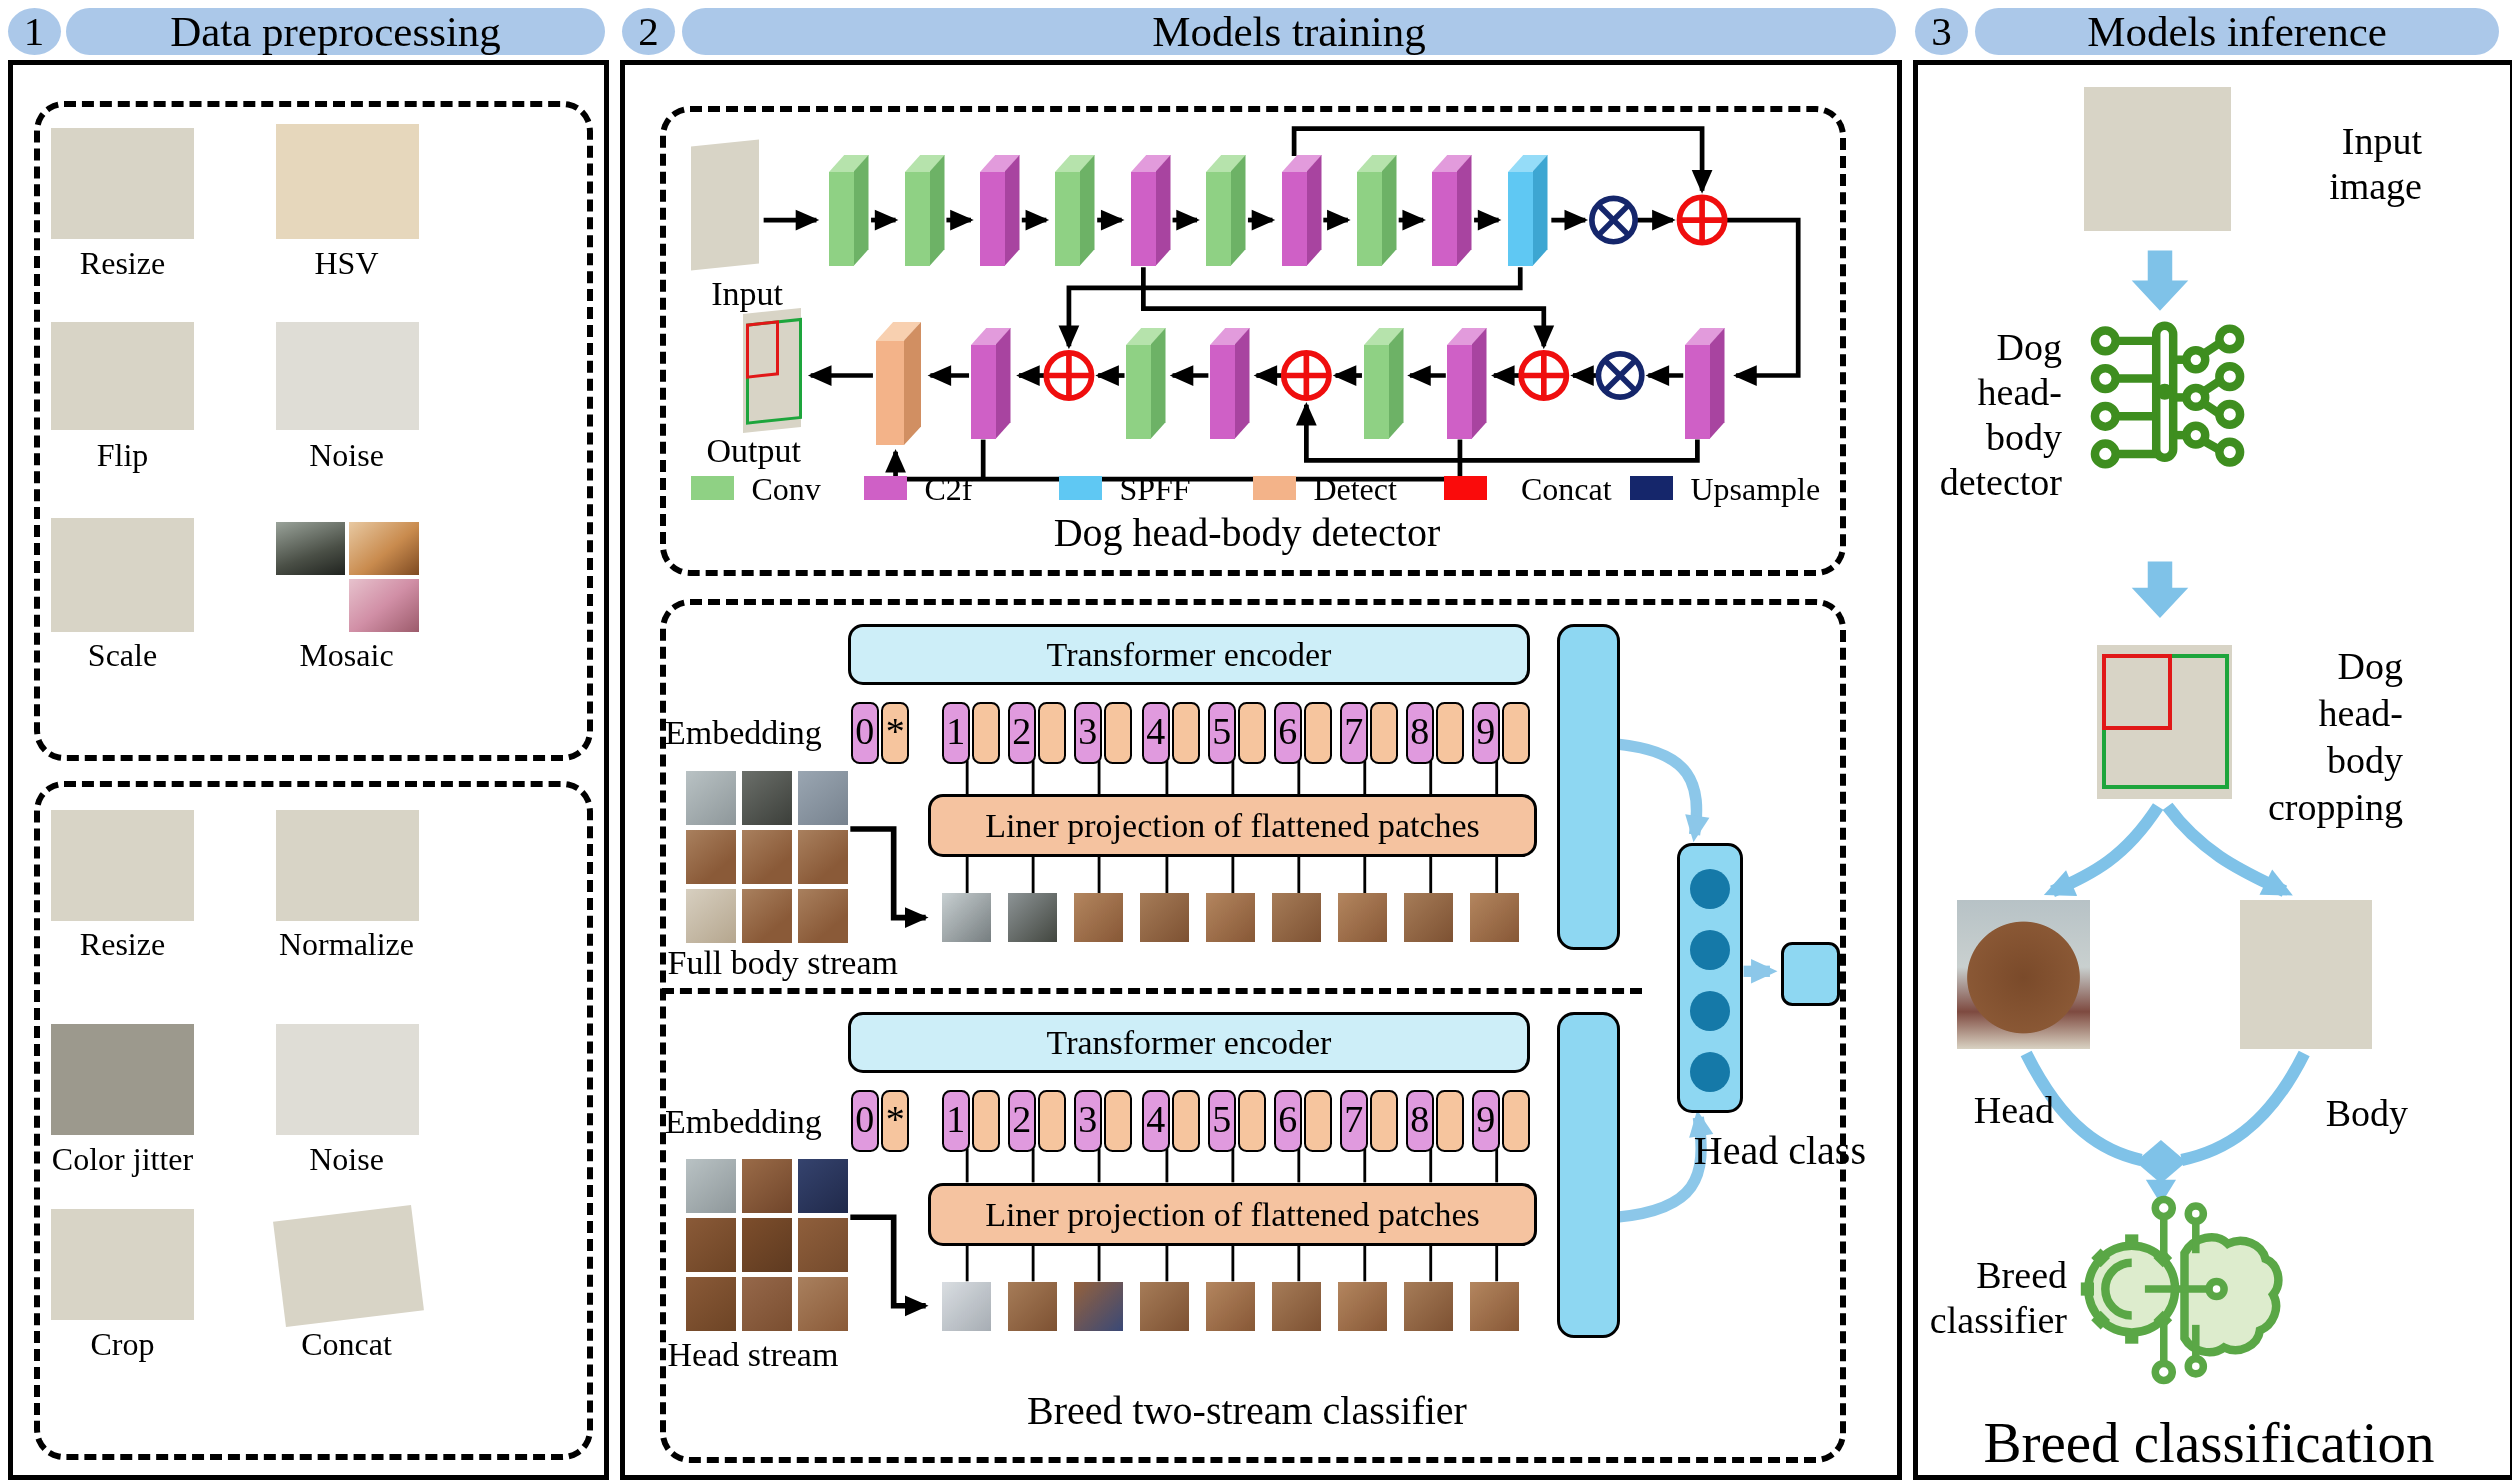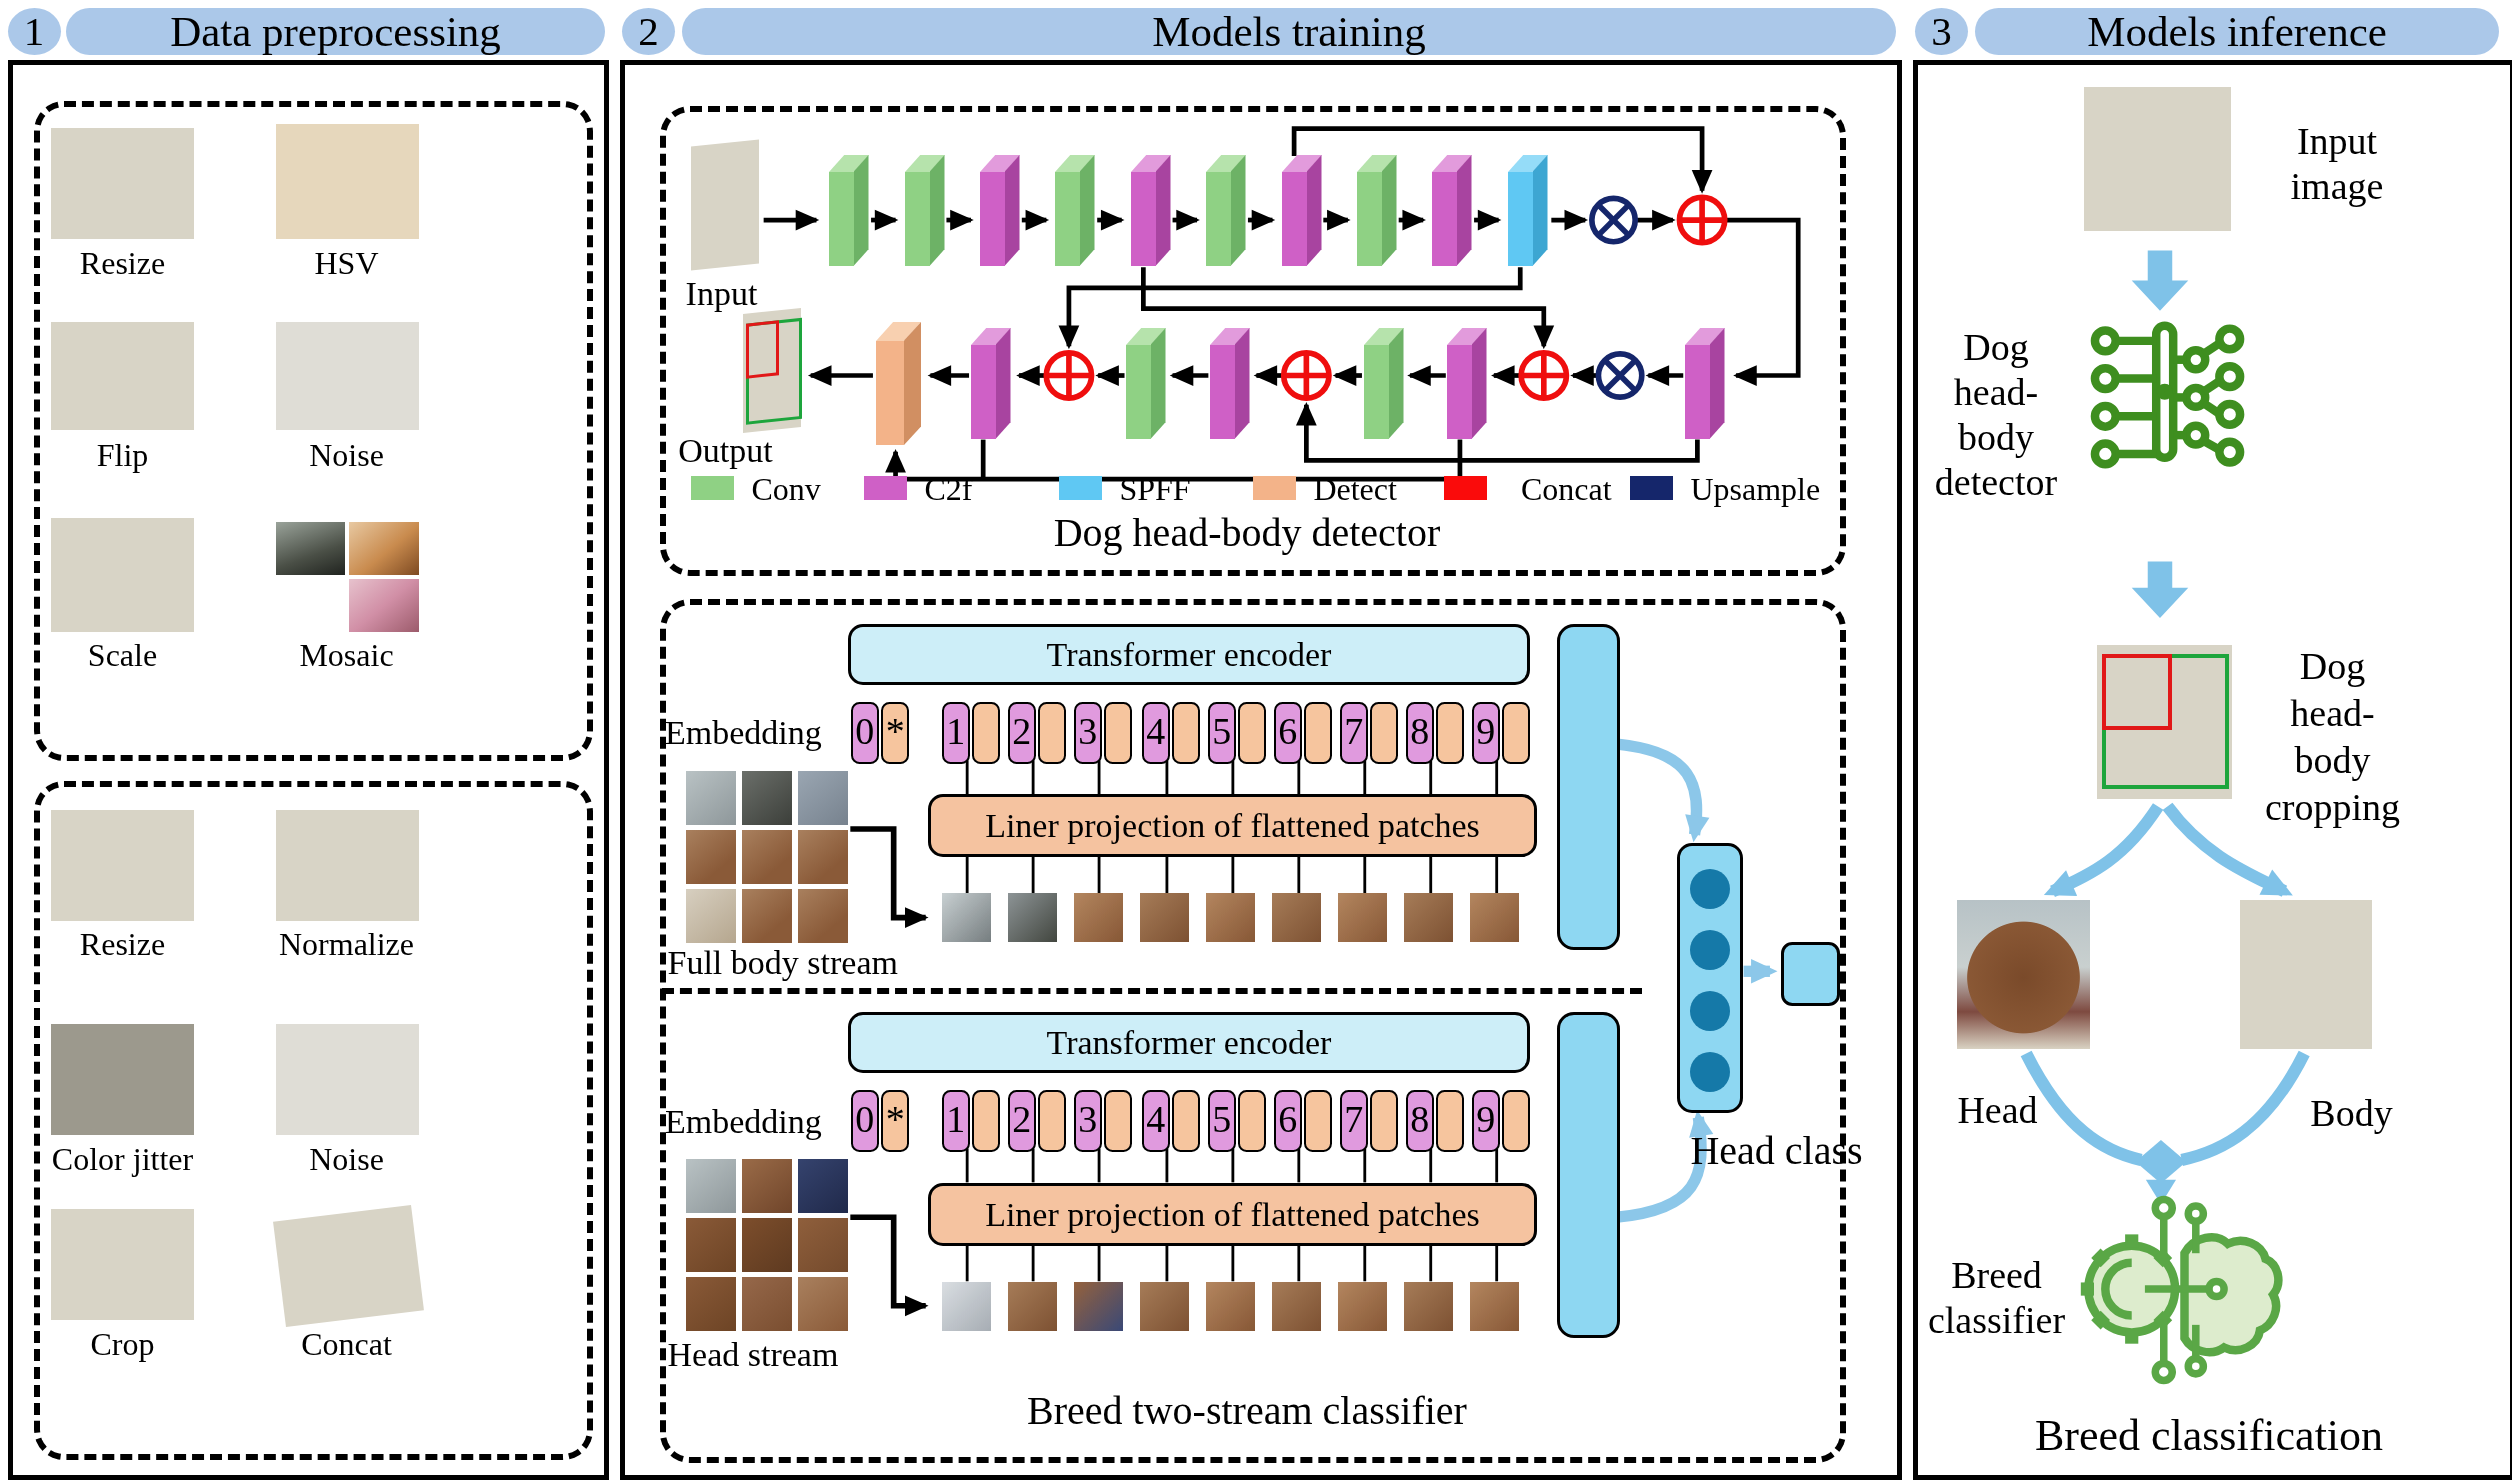--- a/index.html
+++ b/index.html
@@ -6,21 +6,21 @@
   body{width:2512px;height:1481px;position:relative;font-family:"Liberation Serif",serif;color:#000;overflow:hidden}
   .abs{position:absolute}
   
   .hdr-num{width:53px;height:47px;border-radius:50%;background:#abc8e9;text-align:center;font-size:41px;line-height:47px}
   .hdr-bar{height:47px;border-radius:24.5px;background:#abc8e9;text-align:center;font-size:43px;line-height:47px;font-weight:500}
   
   .panel{border:5.7px solid #000;background:#fff}
   .dashbox{border:6.6px dashed #000;border-radius:30px}
   .sec-title{font-size:40px;text-align:center;white-space:nowrap}
   .cap{font-size:32px;text-align:center;white-space:nowrap}
-  .lbl{font-size:34px;text-align:center}
+  .lbl{font-size:34px;text-align:right}
   
   .ph{background:
       radial-gradient(40% 34% at 36% 30%, #6f4226 0%, #84522f 55%, rgba(0,0,0,0) 56%),
       radial-gradient(56% 40% at 56% 60%, #7d4e2c 0%, #96684а 40%, #946645 52%, rgba(0,0,0,0) 53%),
       radial-gradient(18% 28% at 30% 74%, #8a5a38 0%, #8a5a38 60%, rgba(0,0,0,0) 61%),
       radial-gradient(18% 28% at 66% 76%, #8a5a38 0%, #8a5a38 60%, rgba(0,0,0,0) 61%),
       linear-gradient(180deg,#aebfc4 0%,#c2cccc 28%,#8f4d44 40%,#e6dfcf 58%,#efe7d6 100%);
       background-color:#d8d4c6}
   .hsvv{filter:saturate(2.1) hue-rotate(-10deg) contrast(1.05)}
   .noisv{filter:contrast(.5) brightness(1.3) saturate(.75)}
@@ -625,14 +625,14 @@
   <div class="abs" style="left:4%;top:6%;width:46%;height:44%;border:4.7px solid #e11818"></div>
 </div>
 <div class="abs lbl" style="left:2262px;top:643px;width:141px;font-size:38px;line-height:47px">Dog head-body cropping</div>
 
 <div class="abs ph headv" style="left:1957px;top:900px;width:133px;height:149px"></div>
 <div class="abs ph" style="left:2240px;top:900px;width:132px;height:149px"></div>
 <div class="abs lbl" style="left:1941px;top:1088px;width:113px;font-size:38px">Head</div>
 <div class="abs lbl" style="left:2295px;top:1091px;width:113px;font-size:38px">Body</div>
 
 <div class="abs lbl" style="left:1926px;top:1253px;width:141px;font-size:38px;line-height:45px">Breed classifier</div>
-<div class="abs sec-title" style="left:1915px;top:1410px;width:588px;font-size:44px">Breed classification</div>
+<div class="abs sec-title" style="left:1915px;top:1410px;width:588px;font-size:57px">Breed classification</div>
 
 
 </body></html>

